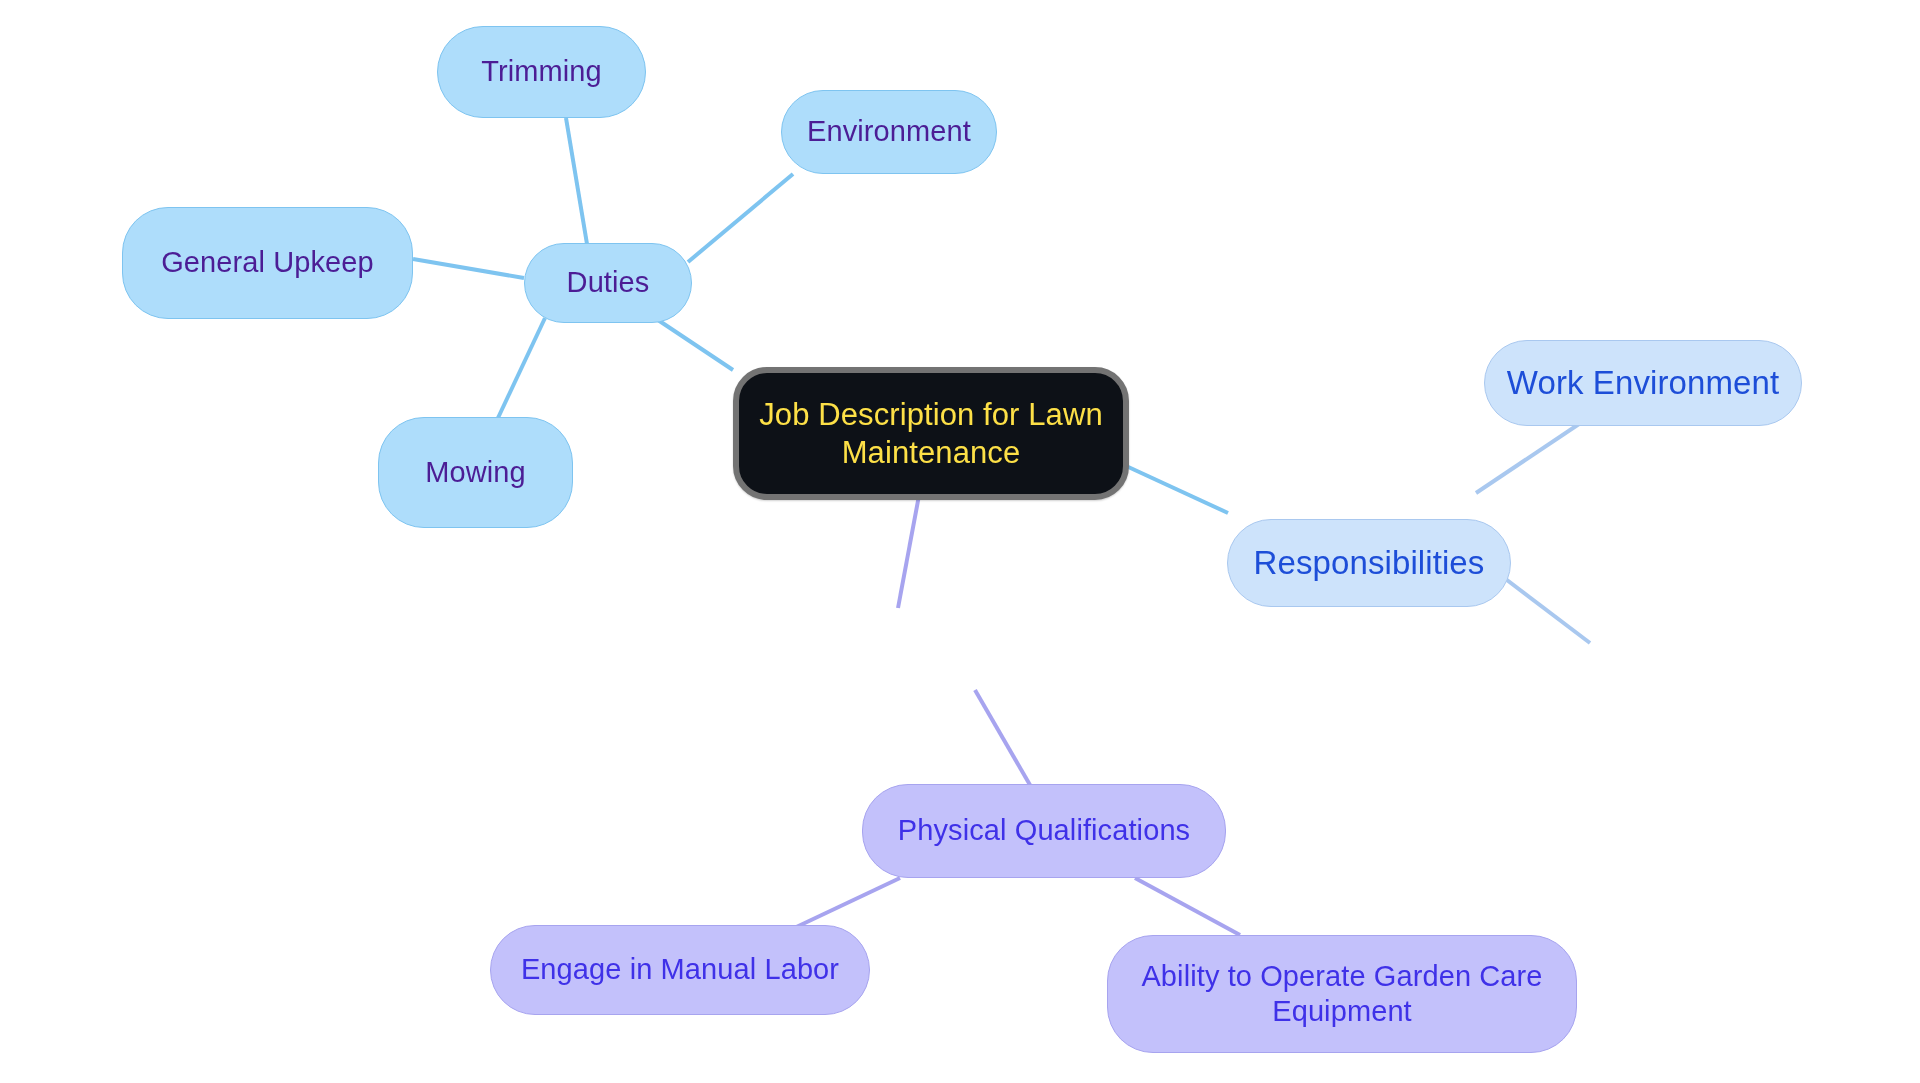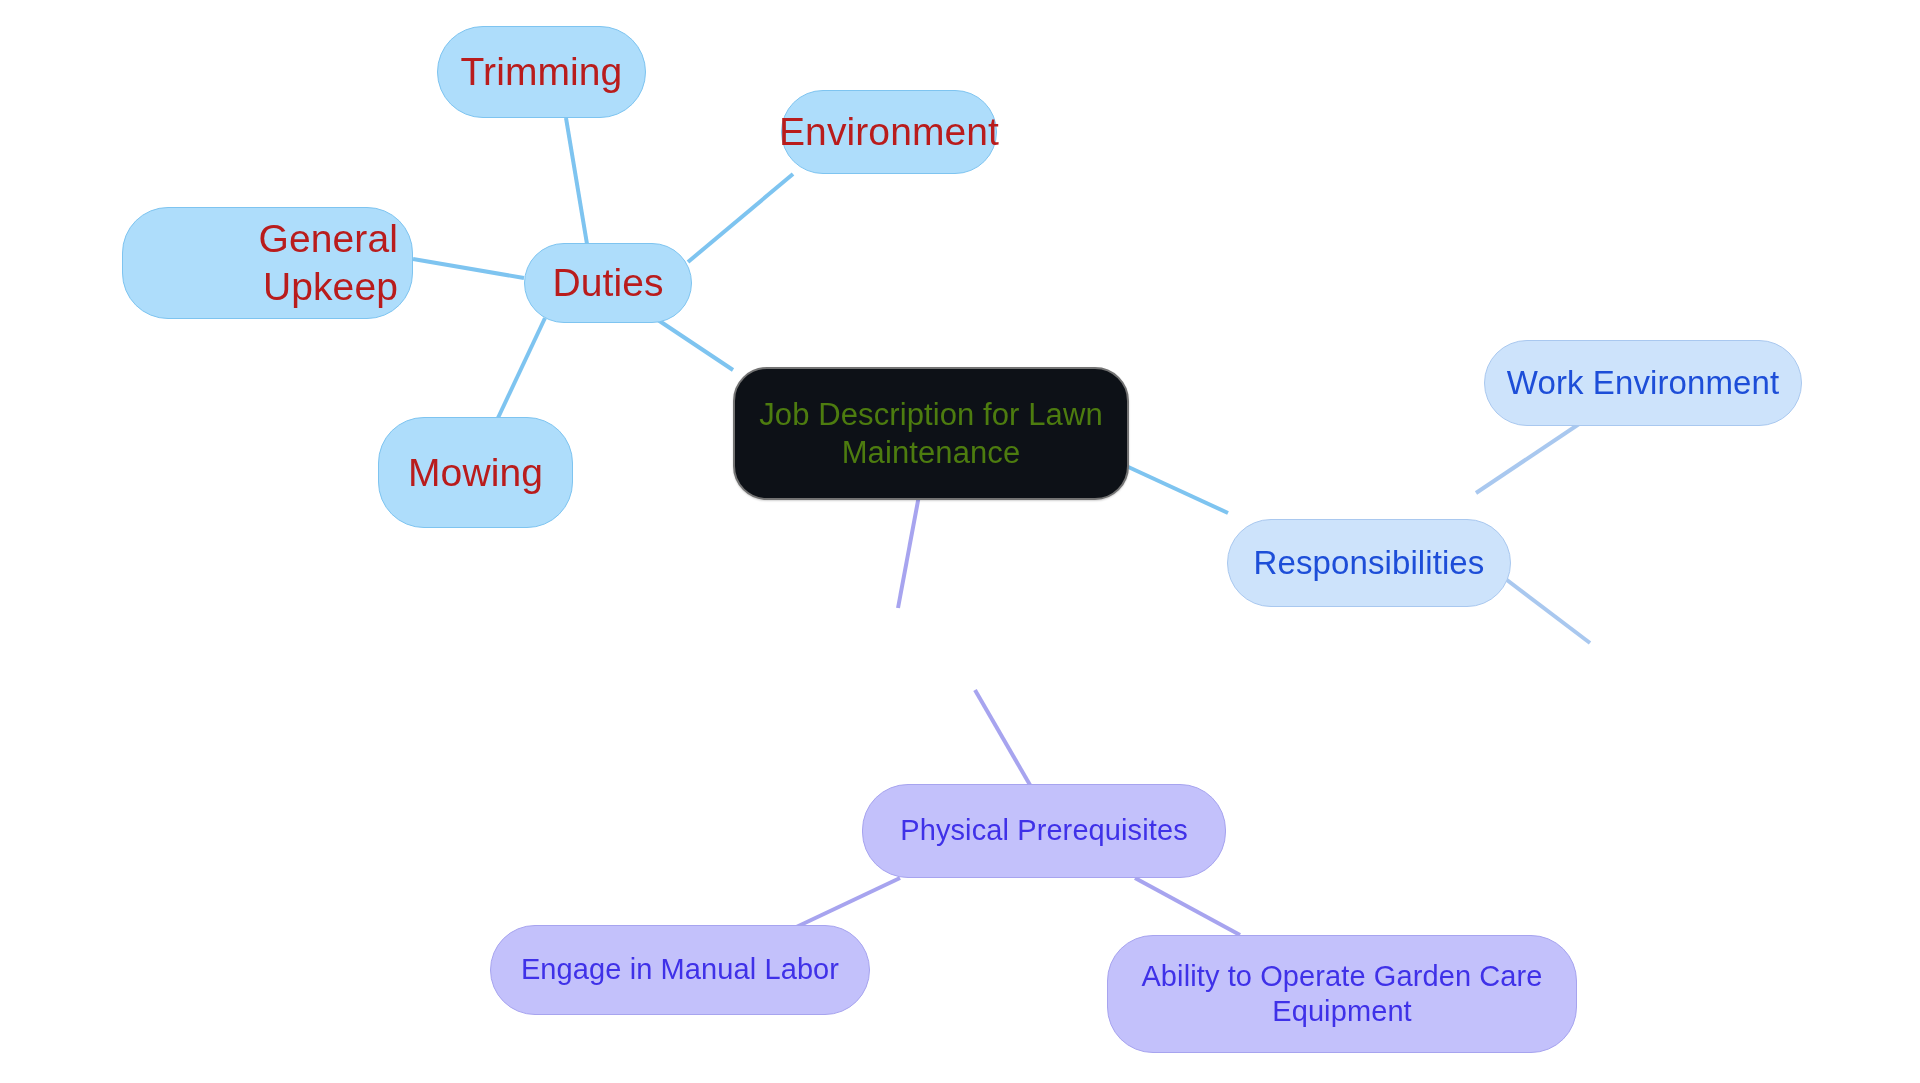--- a/index.html
+++ b/index.html
@@ -34,31 +34,31 @@
     justify-content: center;
     text-align: center;
     border-radius: 46px;
     line-height: 1.22;
     white-space: pre-line;
     letter-spacing: 0.1px;
     padding: 4px 14px;
   }
   .node-root {
     background: #0d1117;
-    color: #4d7c0f;
-    border: 2px solid #737373;
+    color: #fde047;
+    border: 6px solid #737373;
     border-radius: 34px;
     font-size: 31px;
     box-shadow: 0 1px 2px rgba(0,0,0,0.18);
   }
   .node-blue {
     background: #aeddfb;
-    color: #b91c1c;
+    color: #4c1d95;
     border: 1.6px solid #7ec4f0;
-    font-size: 39px;
+    font-size: 29px;
     text-align: right;
   }
   .node-blue-pale {
     background: #cde3fb;
     color: #1d4ed8;
     border: 1.6px solid #a9c8ef;
     font-size: 33px;
   }
   .node-purple {
     background: #c3c1fb;
@@ -111,20 +111,20 @@
   <div class="node node-blue" style="left:122px; top:207px; width:291px; height:112px;">General Upkeep</div>
 
   <div class="node node-blue" style="left:378px; top:417px; width:195px; height:111px;">Mowing</div>
 
   <div class="node node-blue-pale" style="left:1227px; top:487px; width:284px; height:88px;margin-top:32px;">Responsibilities</div>
 
   <div class="node node-blue-pale" style="left:1484px; top:340px; width:318px; height:86px;">Work Environment</div>
 
 
 
-  <div class="node node-purple" style="left:862px; top:784px; width:364px; height:94px;">Physical Prerequisites</div>
+  <div class="node node-purple" style="left:862px; top:784px; width:364px; height:94px;">Physical Qualifications</div>
 
   <div class="node node-purple" style="left:490px; top:925px; width:380px; height:90px;">Engage in Manual Labor</div>
 
   <div class="node node-purple" style="left:1107px; top:935px; width:470px; height:118px;">Ability to Operate Garden Care
 Equipment</div>
 
 </div>
 
 </body></html>

